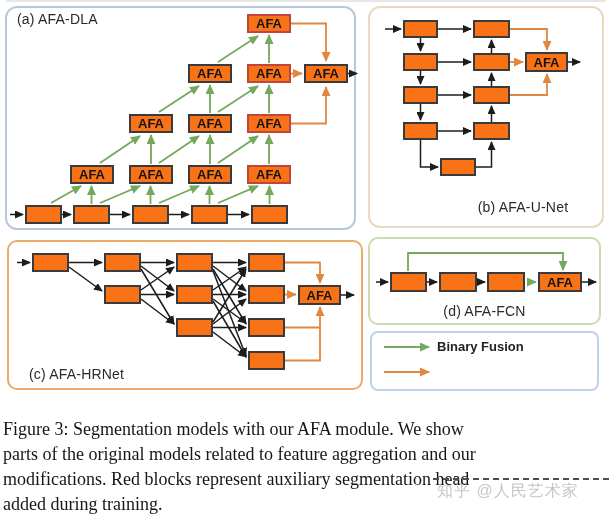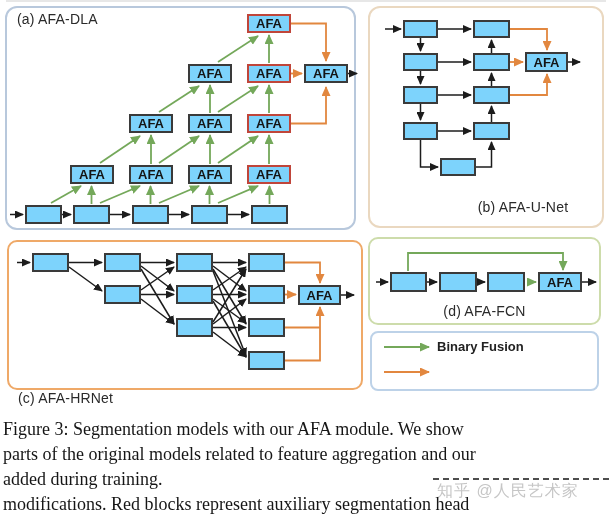--- a/index.html
+++ b/index.html
@@ -11,31 +11,31 @@
          background:transparent;z-index:0;}
   #panel-a{left:5px;  top:6px;  width:351px;height:224px;border-color:var(--panel-a-border);}
   #panel-b{left:368px;top:6px;  width:236px;height:222px;border-color:var(--panel-b-border);}
   #panel-c{left:7px;  top:240px;width:356px;height:150px;border-color:var(--panel-c-border);border-radius:10px;}
   #panel-d{left:368px;top:237px;width:233px;height:88px; border-color:var(--panel-d-border);border-radius:10px;}
   #legend {left:370px;top:331px;width:229px;height:60px; border-color:var(--legend-border);border-radius:8px;}
 
   .ptitle{position:absolute;z-index:3;font-size:14px;color:#2a2a2a;letter-spacing:.2px;}
   #title-a{left:17px;top:11px;}
   #title-b{left:368px;top:199px;width:236px;text-align:center;padding-left:37px;}
-  #title-c{left:18px;top:366px;margin-top:24px;}
+  #title-c{left:29px;top:366px;}
   #title-d{left:368px;top:303px;width:233px;text-align:center;}
 
   #wires{position:absolute;left:0;top:0;z-index:1;pointer-events:none;}
   .wk path{stroke:var(--ink);stroke-width:1.5px;fill:none;marker-end:url(#mk);}
   .wg path{stroke:var(--binary-fusion);stroke-width:1.8px;fill:none;marker-end:url(#mg);}
   .wo path{stroke:var(--multi-fusion);stroke-width:1.8px;fill:none;marker-end:url(#mo);}
   path.nohead{marker-end:none !important;}
   .fk{fill:var(--ink);} .fg{fill:var(--binary-fusion);} .fo{fill:var(--multi-fusion);}
 
-  .box{position:absolute;background:#7dd3fc;border:2px solid #3a3a3a;box-sizing:border-box;
+  .box{position:absolute;background:#f97316;border:2px solid #3a3a3a;box-sizing:border-box;
        display:flex;align-items:center;justify-content:center;z-index:2;
        font-size:13px;font-weight:600;color:#141414;}
   .box.red{border-color:var(--aux-head-red);}
 
   .ltext{position:absolute;z-index:3;font-size:13px;font-weight:600;color:#222;}
   #legend-text-1{left:437px;top:339px;}
   #legend-text-2{left:437px;top:364px;}
 
   #caption{position:absolute;left:3px;top:417px;width:608px;z-index:4;
            font-family:"Liberation Serif",serif;font-size:18px;line-height:25px;color:#161616;}
@@ -219,16 +219,16 @@
   <div class="box" style="left:487px;top:272px;width:38px;height:20px;"></div>
   <div class="box" style="left:538px;top:272px;width:44px;height:20px;">AFA</div>
 
   <div class="ltext" id="legend-text-1">Binary Fusion</div>
 
   <div id="watermark">知乎 @人民艺术家</div>
   <div id="underline-artifact"></div>
   <div id="caption">
     <div>Figure 3: Segmentation models with our AFA module. We show</div>
     <div>parts of the original models related to feature aggregation and our</div>
+    <div>modifications. Red blocks represent auxiliary segmentation head</div>
     <div>added during training.</div>
-    <div>modifications. Red blocks represent auxiliary segmentation head</div>
   </div>
 </div>
 
 </body></html>

